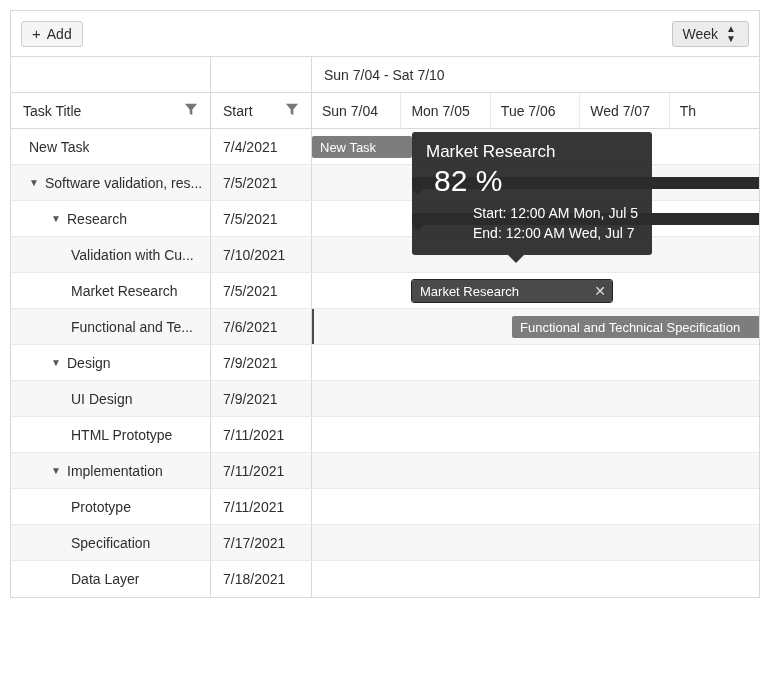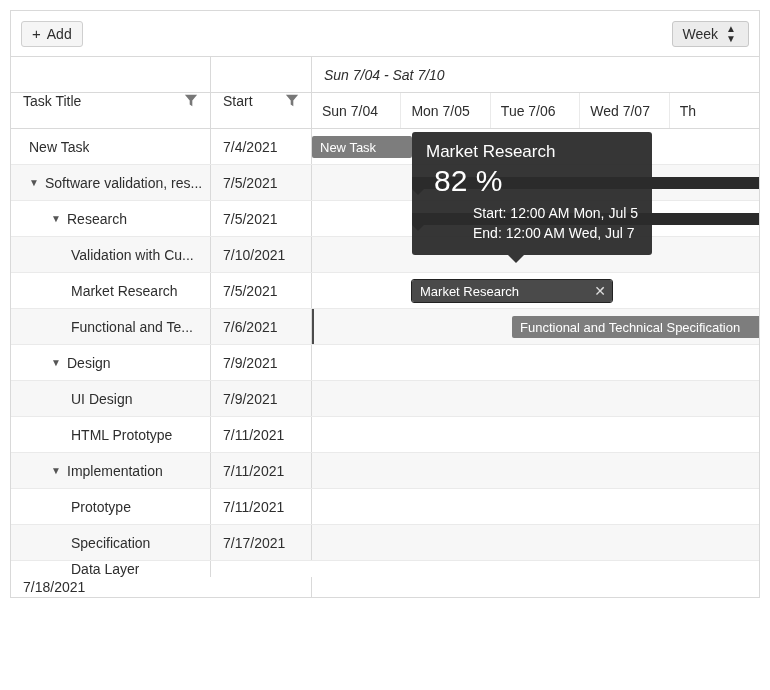--- a/index.html
+++ b/index.html
@@ -62,21 +62,20 @@
     overflow: hidden;
   }
   .header-row1 {
     height: 36px;
     border-bottom: 1px solid #d9d9d9;
     display:flex;
     align-items:center;
     padding: 0 12px;
     font-size:14px;
     color:#2e2e2e;
-    font-style:italic;
   }
   .left-header-row1 {
      height:36px;
      border-bottom:1px solid #d9d9d9;
      display:flex;
   }
   .left-header-row1 .cell-title { width:200px; border-right:1px solid #d9d9d9; }
   .left-header-row1 .cell-start { flex:1; border-right:1px solid #d9d9d9; }
   .header-row2 {
     height: 36px;
@@ -93,35 +92,35 @@
     color:#2e2e2e;
   }
   .day-cell.last { border-right: none; }
   .left-header-row2 {
     display:flex;
     height:36px;
     border-bottom:1px solid #d9d9d9;
   }
   .head-cell {
     display:flex;
-    align-items:flex-start;
+    align-items:center;
     justify-content:space-between;
     padding:0 12px;
     font-size:14px;
     gap:32px;
   }
   .head-cell.title { width:200px; border-right:1px solid #d9d9d9;}
   .head-cell.start { flex:1; border-right:1px solid #d9d9d9;}
   .filter-icon svg { width:14px; height:14px; fill:#777; }
   .rows .row {
     height:36px;
     display:flex;
     border-bottom:1px solid #eaeaea;
   }
-  .rows .row:last-child { border-bottom:none;flex-direction:column; }
+  .rows .row:last-child { border-bottom:none; }
   .row .cell-title {
     width:200px;
     border-right:1px solid #d9d9d9;
     display:flex;
     align-items:center;
     padding-left:12px;
     white-space:nowrap;
     overflow:hidden;
     text-overflow:ellipsis;
   }

